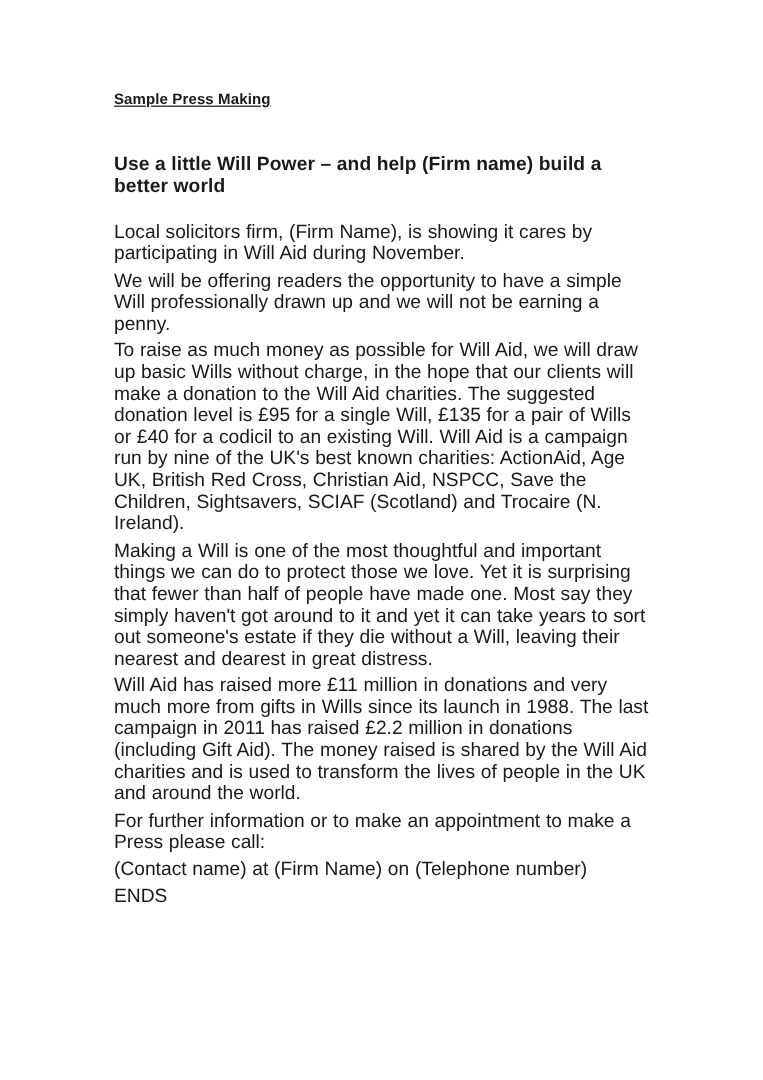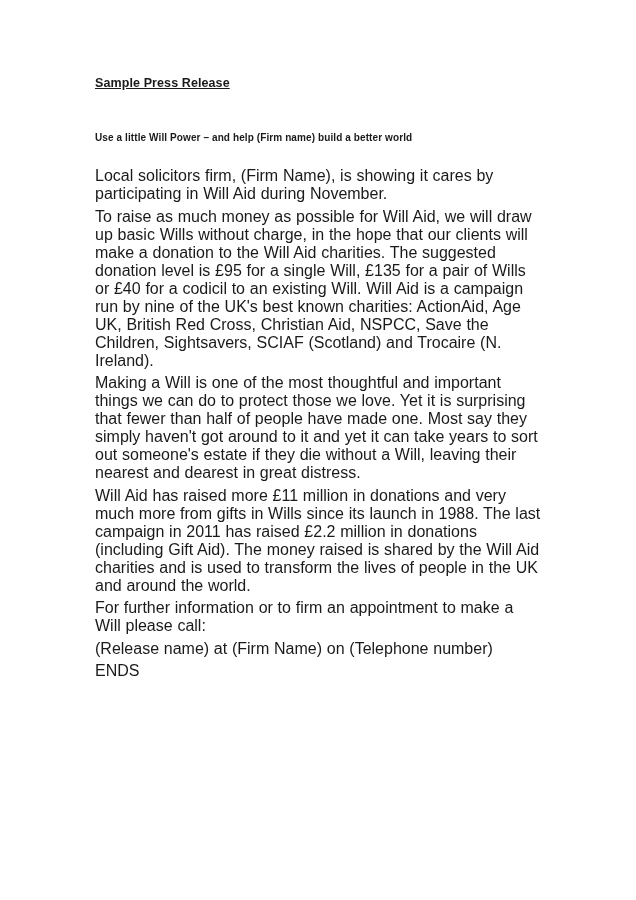--- a/index.html
+++ b/index.html
@@ -25,21 +25,21 @@
   }
   .doc-title {
     font-size: 12.5px;
     font-weight: bold;
     text-decoration: underline;
     line-height: 18px;
     margin: 0 0 37px 0;
     letter-spacing: 0.1px;
   }
   .doc-headline {
-    font-size: 10px;
+    font-size: 16px;
     font-weight: bold;
     line-height: 18px;
     margin: 0 0 20px 0;
     letter-spacing: 0.1px;
   }
   .doc-paragraph {
     font-size: 16px;
     font-weight: normal;
     line-height: 18px;
     margin: 0 0 4.5px 0;
@@ -48,33 +48,34 @@
   }
   .doc-paragraph:last-child {
     margin-bottom: 5px;
   }
 </style>
 </head>
 <body>
 
 <div class="page">
   <div class="content">
-    <h1 class="doc-title">Sample Press Release</h1>
+    <h1 class="doc-title">Sample Press Making</h1>
 
     <h2 class="doc-headline">Use a little Will Power – and help (Firm name) build a better world</h2>
 
     <p class="doc-paragraph">Local solicitors firm, (Firm Name), is showing it cares by participating in Will Aid during November.</p>
 
+    <p class="doc-paragraph">We will be offering readers the opportunity to have a simple Will professionally drawn up and we will not be earning a penny.</p>
 
     <p class="doc-paragraph">To raise as much money as possible for Will Aid, we will draw up basic Wills without charge, in the hope that our clients will make a donation to the Will Aid charities. The suggested donation level is £95 for a single Will, £135 for a pair of Wills or £40 for a codicil to an existing Will. Will Aid is a campaign run by nine of the UK's best known charities: ActionAid, Age UK, British Red Cross, Christian Aid, NSPCC, Save the Children, Sightsavers, SCIAF (Scotland) and Trocaire (N. Ireland).</p>
 
     <p class="doc-paragraph">Making a Will is one of the most thoughtful and important things we can do to protect those we love. Yet it is surprising that fewer than half of people have made one. Most say they simply haven't got around to it and yet it can take years to sort out someone's estate if they die without a Will, leaving their nearest and dearest in great distress.</p>
 
 
     <p class="doc-paragraph">Will Aid has raised more £11 million in donations and very much more from gifts in Wills since its launch in 1988. The last campaign in 2011 has raised £2.2 million in donations (including Gift Aid). The money raised is shared by the Will Aid charities and is used to transform the lives of people in the UK and around the world.</p>
 
-    <p class="doc-paragraph">For further information or to firm an appointment to make a Will please call:</p>
+    <p class="doc-paragraph">For further information or to make an appointment to make a Press please call:</p>
 
-    <p class="doc-paragraph">(Release name) at (Firm Name) on (Telephone number)</p>
+    <p class="doc-paragraph">(Contact name) at (Firm Name) on (Telephone number)</p>
 
     <p class="doc-paragraph">ENDS</p>
   </div>
 </div>
 
 </body></html>

